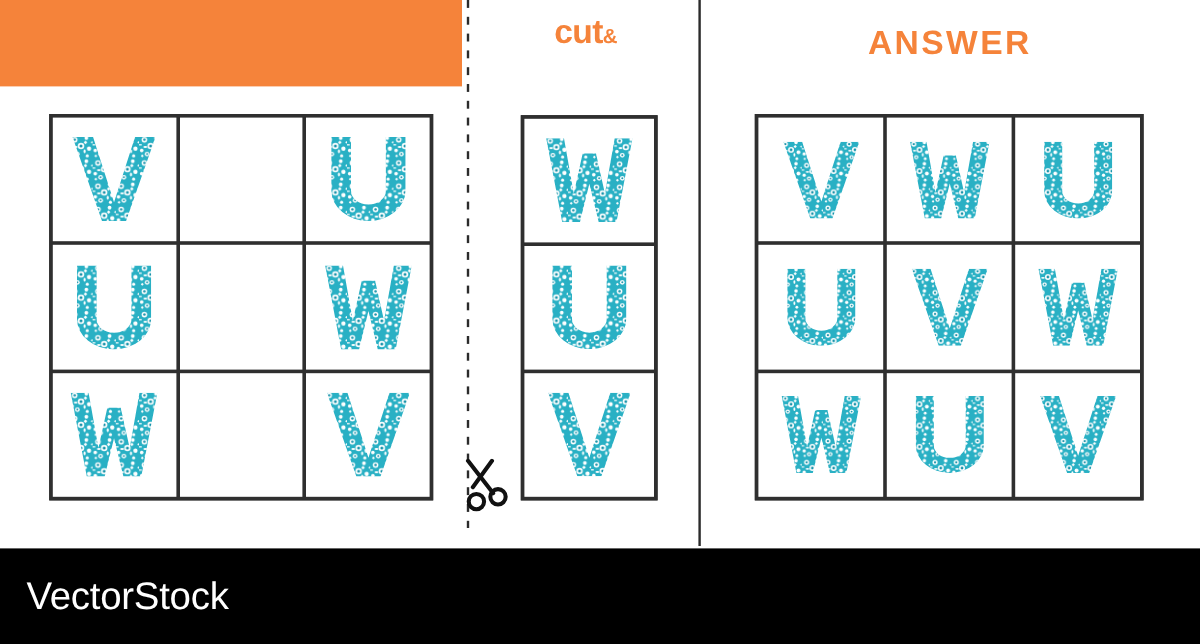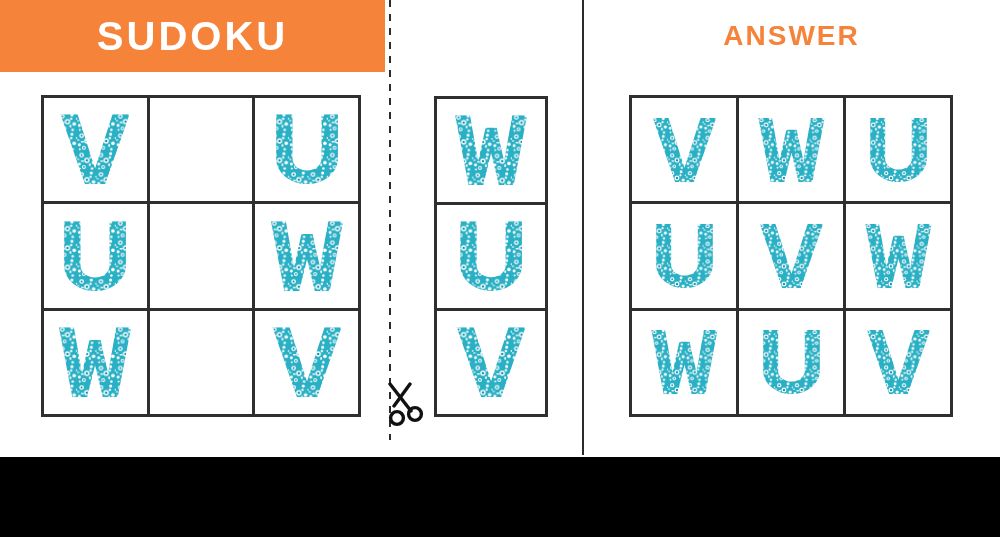--- a/index.html
+++ b/index.html
@@ -234,23 +234,23 @@
       <clipPath id="clip-U" clipPathUnits="objectBoundingBox">
         <path d="M0.085,0.03 L0.305,0.03 L0.305,0.63 A0.195,0.155 0 0 0 0.695,0.63 L0.695,0.03 L0.915,0.03 L0.915,0.63 A0.415,0.34 0 0 1 0.085,0.63 Z"></path>
       </clipPath>
       <clipPath id="clip-W" clipPathUnits="objectBoundingBox">
         <path d="M0.015,0.03 L0.215,0.03 L0.325,0.65 L0.425,0.20 L0.575,0.20 L0.675,0.65 L0.785,0.03 L0.985,0.03 L0.805,0.97 L0.605,0.97 L0.5,0.54 L0.395,0.97 L0.195,0.97 Z"></path>
       </clipPath>
     </defs>
   </svg>
 
   <div class="orange-band"></div>
-  <div class="band-title">SUDOKU</div>
 
   <div class="cutglue">
+    <span class="ln1"><span>cut</span><span class="amp">&amp;</span></span>
   </div>
 
   <div class="answer-title">ANSWER</div>
 
   <div class="cut-dashes"></div>
   <div class="solid-divider"></div>
 
   <svg class="scissors" viewBox="0 0 44 46">
     <g fill="none" stroke="#111111" stroke-width="3.4" stroke-linecap="round">
       <line x1="6" y1="2" x2="27" y2="29"></line>
@@ -356,15 +356,16 @@
         </svg>
       </div>
       <div class="cell">
         <svg viewBox="0 0 100 100" preserveAspectRatio="xMidYMid meet" class="letter small">
           <rect x="0" y="0" width="100" height="100" fill="url(#floral)" clip-path="url(#clip-V)"></rect>
         </svg>
       </div>
     </div>
 
   <div class="footer">
+    <div class="footer-brand">VectorStock</div>
   </div>
 
 </div>
 
 </body></html>

